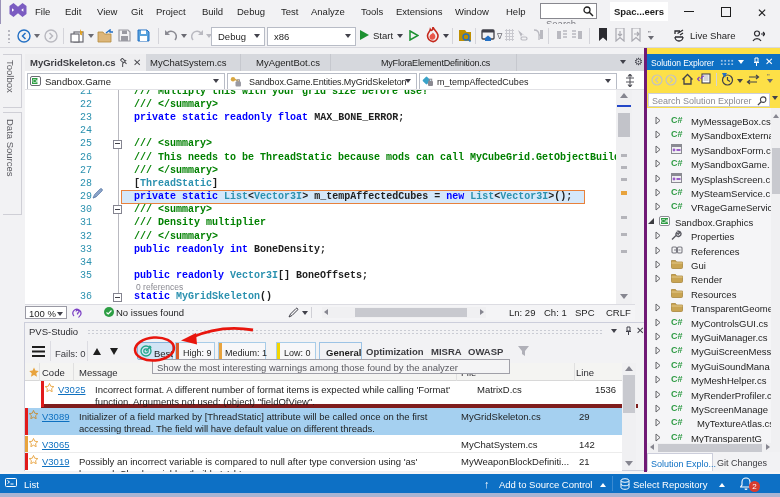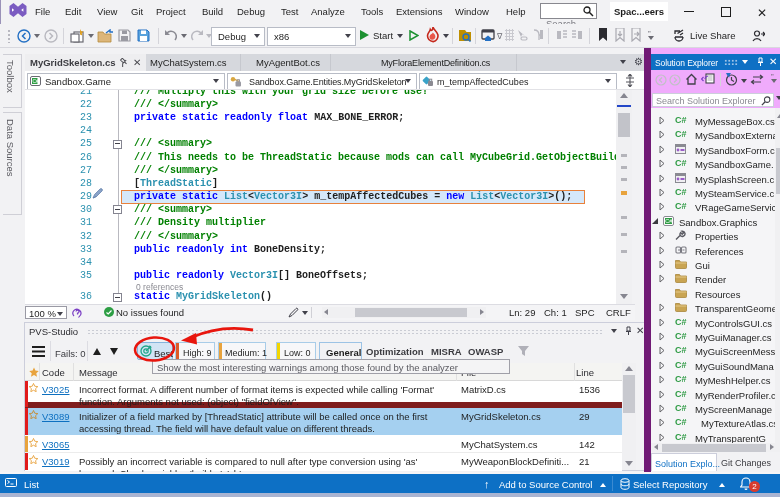--- a/index.html
+++ b/index.html
@@ -366,21 +366,21 @@
     <div class="a" style="left:17px;top:4px;color:#2b2b30">Code</div>
     <div class="a" style="left:54px;top:4px;color:#2b2b30">Message</div>
     <div class="a" style="left:424px;top:5px;color:#8a8a92;font-size:7px">▲</div>
     <div class="a" style="left:436px;top:4px;color:#2b2b30">File</div>
     <div class="a" style="left:551px;top:4px;color:#2b2b30">Line</div>
     <div class="a" style="left:14px;top:0;width:1px;height:18px;background:#e0e0e0"></div>
     <div class="a" style="left:48px;top:0;width:1px;height:18px;background:#e0e0e0"></div>
     <div class="a" style="left:431px;top:0;width:1px;height:18px;background:#e0e0e0"></div>
     <div class="a" style="left:549px;top:0;width:1px;height:18px;background:#e0e0e0"></div>
 
-    <div class="a" style="left:0;top:18px;width:597px;height:27px;border-bottom:6px solid #7f1d1d;box-sizing:border-box">
+    <div class="a" style="left:16px;top:18px;width:597px;height:27px;border-bottom:4px solid #7f1d1d;box-sizing:border-box">
       <span class="a" style="left:0;top:0;width:3px;height:26px;background:#e11b1b"></span>
       <svg class="a" style="left:4px;top:2px" width="9" height="9" viewBox="0 0 10 10">
           <path d="M5 0.5 L6.4 3.6 L9.8 4 L7.3 6.3 L8 9.7 L5 8 L2 9.7 L2.7 6.3 L0.2 4 L3.6 3.6 Z" fill="none" stroke="#e8a33d" stroke-width="1"></path>
         </svg>
       <span class="a lnk" style="left:17px;top:3px">V3025</span>
       <span class="a" style="left:54px;top:3px">Incorrect format. A different number of format items is expected while calling 'Format'</span>
       <span class="a" style="left:54px;top:15px">function. Arguments not used: (object) "fieldOfView".</span>
       <span class="a" style="left:436px;top:3px">MatrixD.cs</span>
       <span class="a" style="left:554px;top:3px">1536</span>
     </div>
@@ -420,21 +420,21 @@
     </div>
   </div>
 
   <div class="a" style="left:597px;top:40px;width:14px;height:107px;background:#f0f0f2">
     <div class="a" style="left:3px;top:3px;width:0;height:0;border-left:4px solid transparent;border-right:4px solid transparent;border-bottom:5px solid #868690"></div>
     <div class="a" style="left:1px;top:12px;width:12px;height:38px;background:#c8c9cf"></div>
     <div class="a" style="left:3px;top:98px;width:0;height:0;border-left:4px solid transparent;border-right:4px solid transparent;border-top:5px solid #868690"></div>
   </div>
 </div>
 
-<div class="a" id="right" style="left:644px;top:48px;width:136px;height:424px;background:#f0abfc;border-left:7px solid #701a75;box-sizing:border-box">
+<div class="a" id="right" style="left:644px;top:48px;width:136px;height:424px;background:#fde047;border-left:3px solid #701a75;box-sizing:border-box">
 
   <div class="a" style="left:0;top:6px;width:135px;height:16px;background:#0e70c4;color:#fff">
     <span class="a" style="left:4px;top:4px;font-size:8.5px;letter-spacing:-0.1px">Solution Explorer</span>
     <span class="a" style="left:73px;top:5px;width:14px;height:6px;background-image:radial-gradient(circle,#9fc4e8 0.8px,transparent 1px);background-size:3.5px 3.5px"></span>
     <span class="a" style="left:91px;top:6px;width:0;height:0;border-left:3.5px solid transparent;border-right:3.5px solid transparent;border-top:4.5px solid #fff"></span>
     <svg class="a" style="left:105px;top:3px" width="9" height="10" viewBox="0 0 9 10">
         <path d="M3 1 h3 M3 1 v4 h3 V1 M2 5.5 h5 M4.5 5.5 v3.5" stroke="#fff" stroke-width="1" fill="none"></path>
       </svg>
     <span class="a" style="left:118px;top:2px;font-size:10px">✕</span>
   </div>

